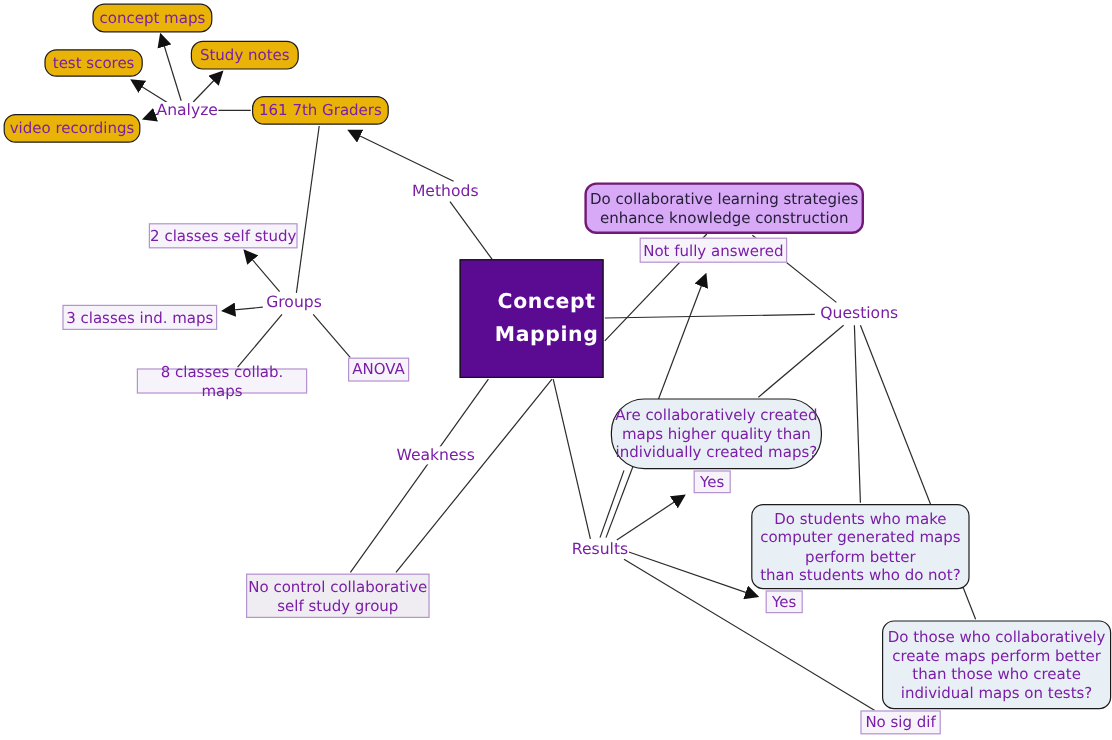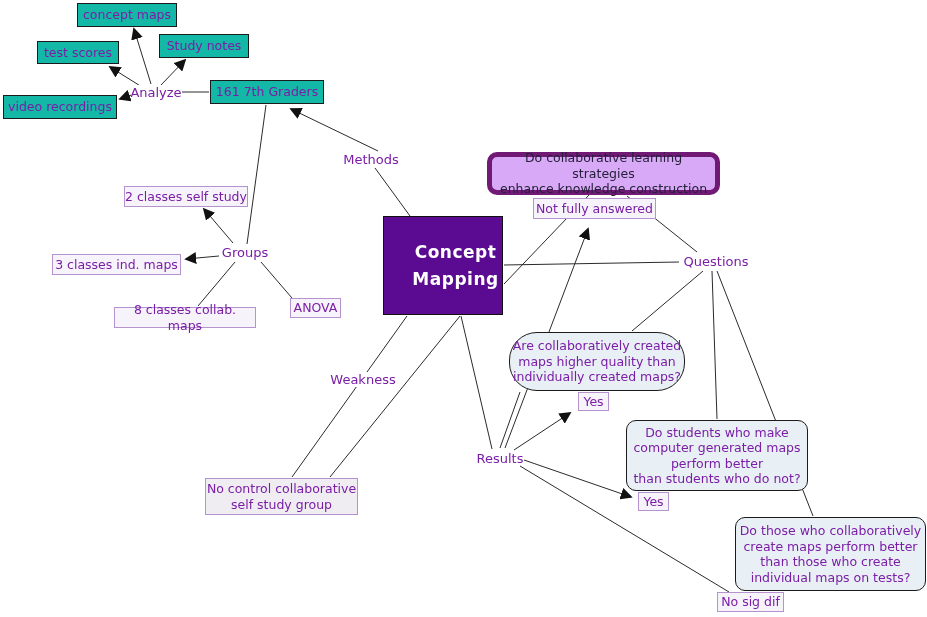--- a/index.html
+++ b/index.html
@@ -24,40 +24,40 @@
     align-items: center;
     justify-content: center;
     text-align: center;
     white-space: pre-line;
     z-index: 2;
     font-size: 12.5px;
     line-height: 1.24;
     color: #7a1ea6;
   }
   .node-round {
-    background: #14b8a6;
+    background: #eab308;
     border: 1.5px solid #1b1b1b;
-    border-radius: 0;
+    border-radius: 10px;
   }
   .node-blue {
     background: #e9f0f5;
     border: 1.5px solid #1b1b1b;
     border-radius: 10px;
   }
   .node-rect {
     background: #f7f3fb;
     border: 1px solid #b493cf;
   }
   .node-rect-gray {
     background: #efecf2;
     border: 1px solid #b493cf;
   }
   .node-purple-big {
     background: #d8a9f6;
-    border: 5px solid #701a75;
+    border: 2px solid #701a75;
     border-radius: 10px;
     color: #26203a;
   }
   .node-cm {
     background: #5a0b91;
     border: 1.5px solid #111111;
     color: #ffffff;
     font-weight: bold;
     font-size: 17px;
     line-height: 1.55;

